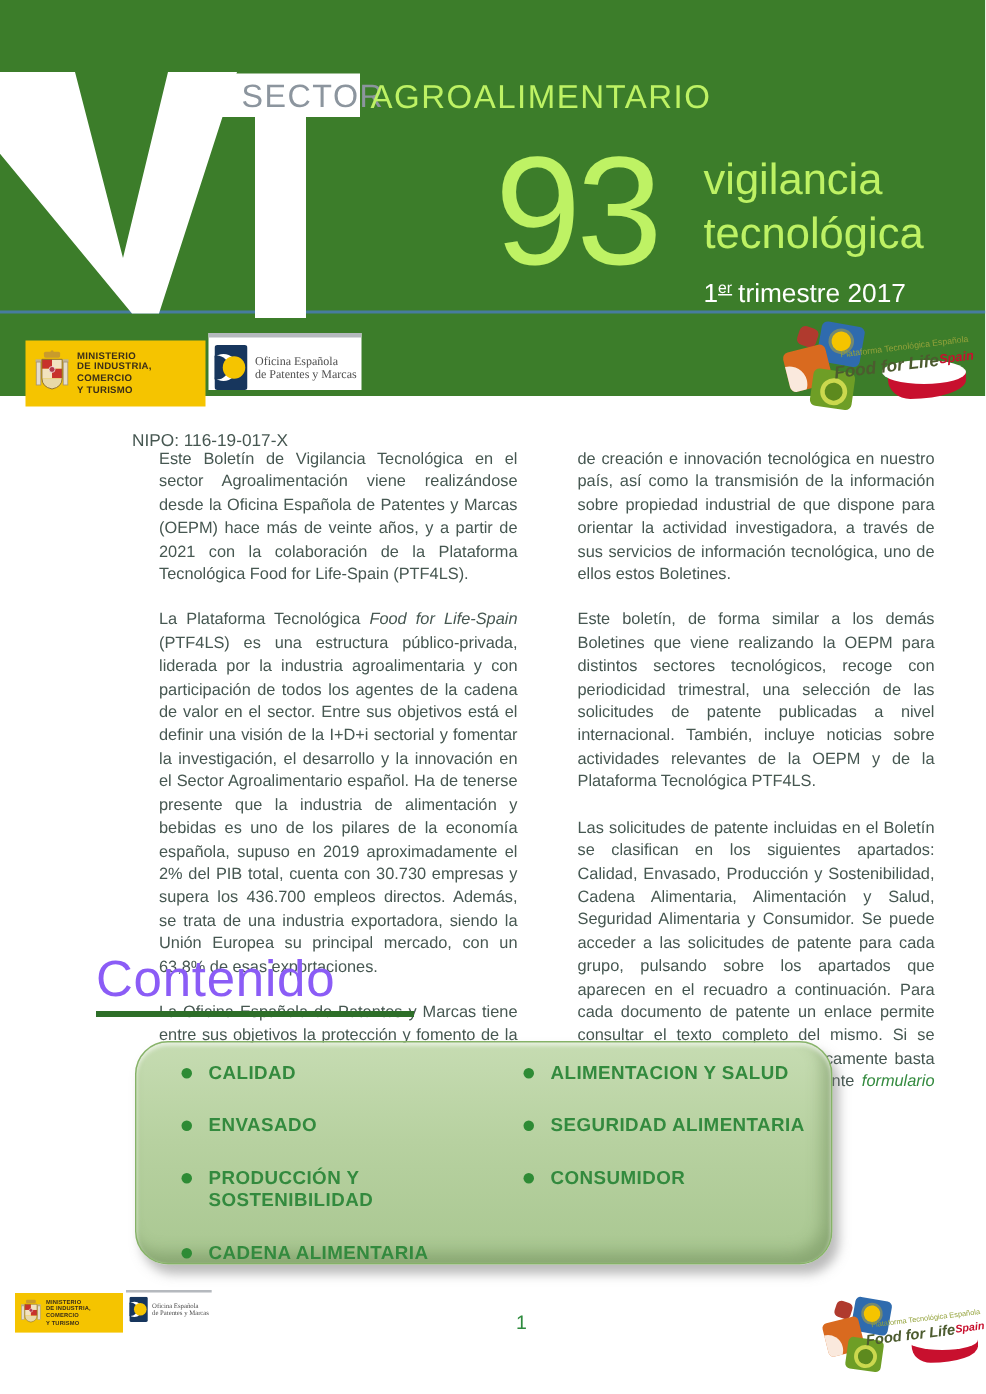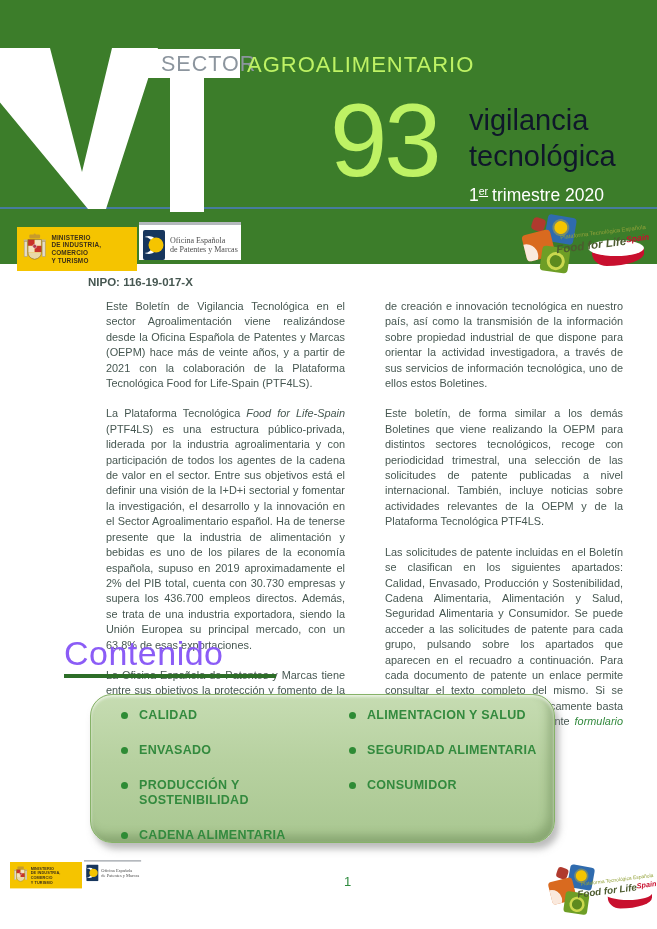--- a/index.html
+++ b/index.html
@@ -21,21 +21,21 @@
   .sector-name {
     position:absolute; left:247px; top:52px; z-index:3;
     font-size:22px; letter-spacing:1px; color:#bef264; font-weight:400;
   }
   .issue {
     position:absolute; left:330px; top:87px; z-index:3;
     font-size:103px; line-height:1.05; letter-spacing:-3px; color:#bef264; font-weight:400;
   }
   .pub-title {
     position:absolute; left:469px; top:102px; z-index:3;
-    font-size:29px; line-height:36px; color:#0f172a; font-weight:400;
+    font-size:29px; line-height:36px; color:#bef264; font-weight:400;
   }
   .period { position:absolute; left:469px; top:185px; z-index:3; font-size:17.5px; color:#ffffff; }
   .period .ord { font-size:10.5px; vertical-align:6px; text-decoration:underline; }
   .period .ptext { margin-left:4px; }
 
   
   .ministry { position:absolute; display:flex; align-items:center; gap:5px;
     background:#f5c400; padding:3px 6px 3px 6px; }
   .ministry.hdr { left:17px; top:227px; width:120px; height:44px; }
   .ministry .mtext { font-size:6.4px; line-height:7.6px; font-weight:bold; color:#3c2f17; letter-spacing:.2px; }
@@ -69,21 +69,21 @@
       border-radius:0 0 100% 40% / 0 0 100% 100%; }
   .ffl .swoosh::after { content:""; position:absolute; left:-4px; top:-8px; width:56px; height:16px;
       border-radius:50%; background:#ffffff; }
 
   
   .ministry.ftr { left:10px; top:862px; width:120px; height:44px; transform:scale(.6); transform-origin:0 0; }
   .oepm.ftr { left:84px; top:860px; width:102px; transform:scale(.56); transform-origin:0 0; }
   .ffl.ftr { left:550px; top:866px; transform:scale(.85); transform-origin:0 0; }
 
   
-  .nipo { position:absolute; left:88px; top:276px; font-size:11.5px; font-weight:bold; color:#465751; }
+  .nipo { position:absolute; left:88px; top:288px; font-size:11.5px; font-weight:normal; color:#465751; }
   .col { position:absolute; top:299px;margin-left:36px; }
   .col.left { left:70px; width:239px; }
   .col.right { left:349px; width:238px; }
   .col p { margin:0 0 15px 0; text-align:justify; font-size:10.9px; line-height:15.4px; color:#465751; }
   .it { font-style:italic; }
   .link { color:#338a3e; font-style:italic; text-decoration:none; cursor:pointer; }
 
   
   .contenido { position:absolute; left:64px; top:634px; font-size:34px; font-weight:300;
       color:#8b5cf6; letter-spacing:.5px; }
@@ -120,21 +120,21 @@
       <rect x="170" y="32" width="34" height="134" fill="#ffffff"></rect>
     </svg>
     <span class="sector-prefix">SECTOR</span>
     <span class="sector-name">AGROALIMENTARIO</span>
     <div class="issue">93</div>
     <div class="pub-title">
       <div>vigilancia</div>
       <div>tecnológica</div>
     </div>
     <div class="period">
-      <span>1</span><sup class="ord">er</sup><span class="ptext">trimestre 2020</span>
+      <span>1</span><sup class="ord">er</sup><span class="ptext">trimestre 2017</span>
     </div>
   </header>
 
   <div class="ministry hdr">
     <svg width="26" height="34" viewBox="0 0 26 34" aria-hidden="true">
       <rect x="0.8" y="6.5" width="4.4" height="2" fill="#bfb296"></rect>
       <rect x="20.8" y="6.5" width="4.4" height="2" fill="#bfb296"></rect>
       <rect x="1.3" y="8.5" width="3.4" height="17" fill="#e4dccb" stroke="#a39275" stroke-width="0.6"></rect>
       <rect x="21.3" y="8.5" width="3.4" height="17" fill="#e4dccb" stroke="#a39275" stroke-width="0.6"></rect>
       <rect x="7" y="0.8" width="12" height="4.5" rx="1.2" fill="#c89b2c"></rect>

